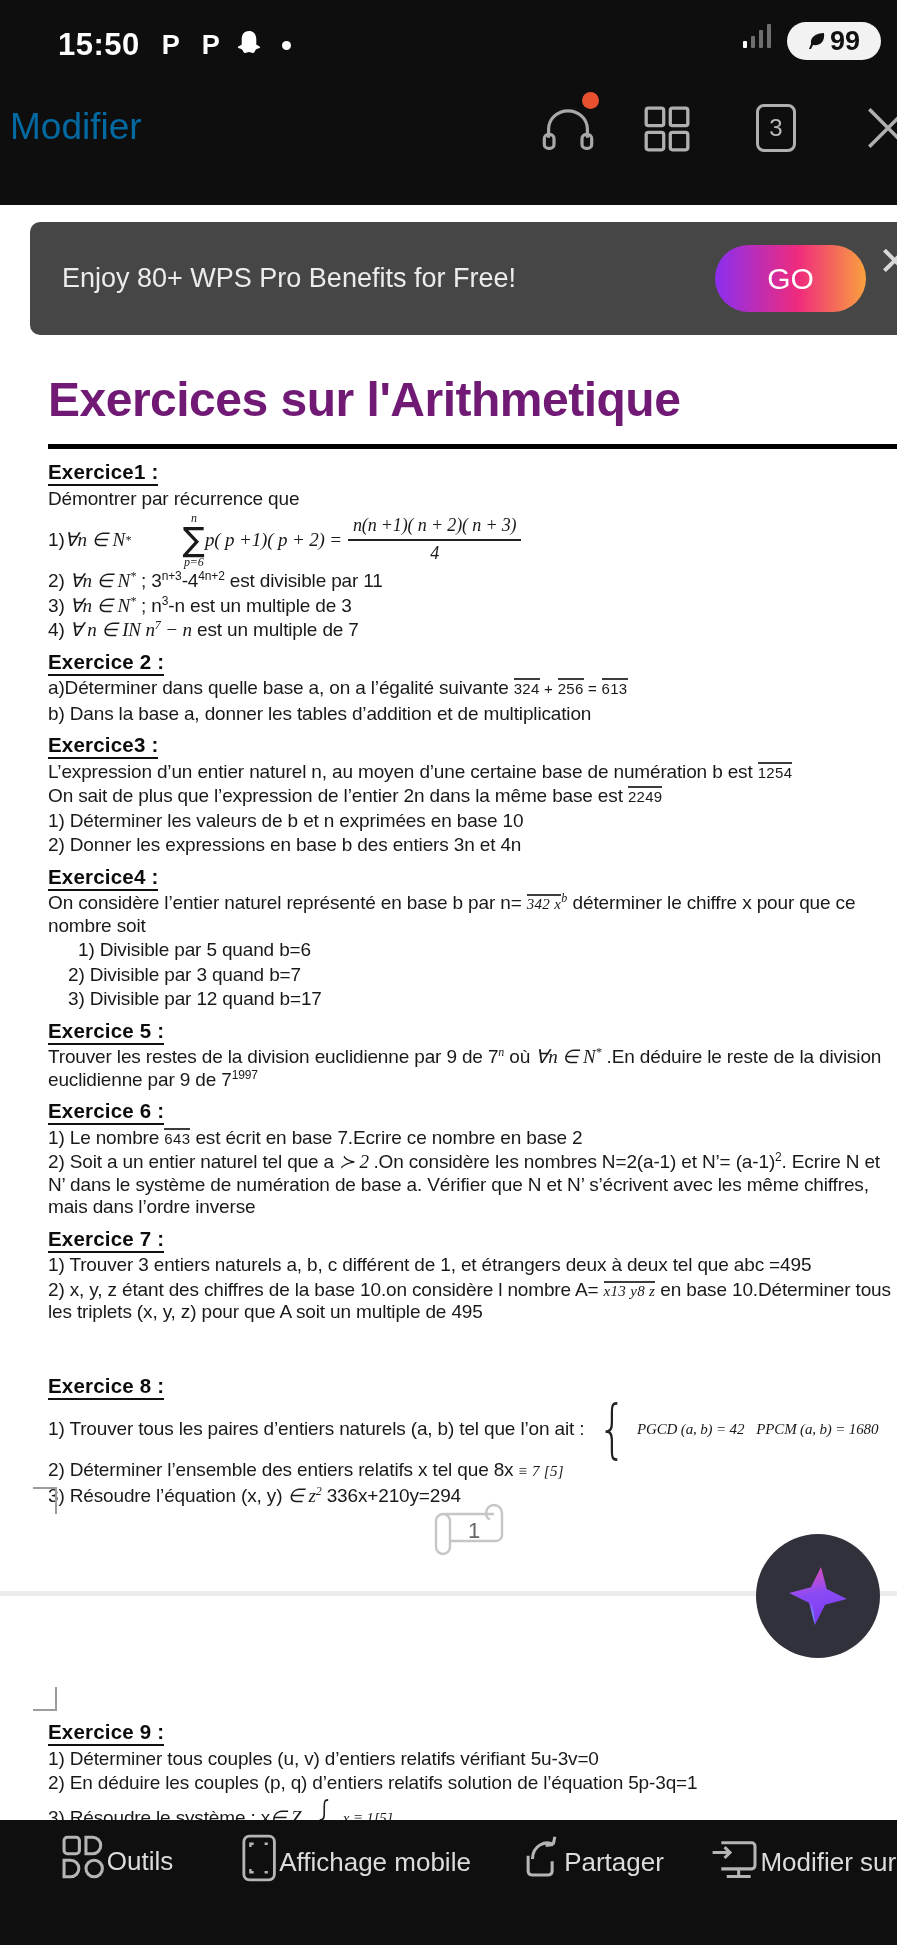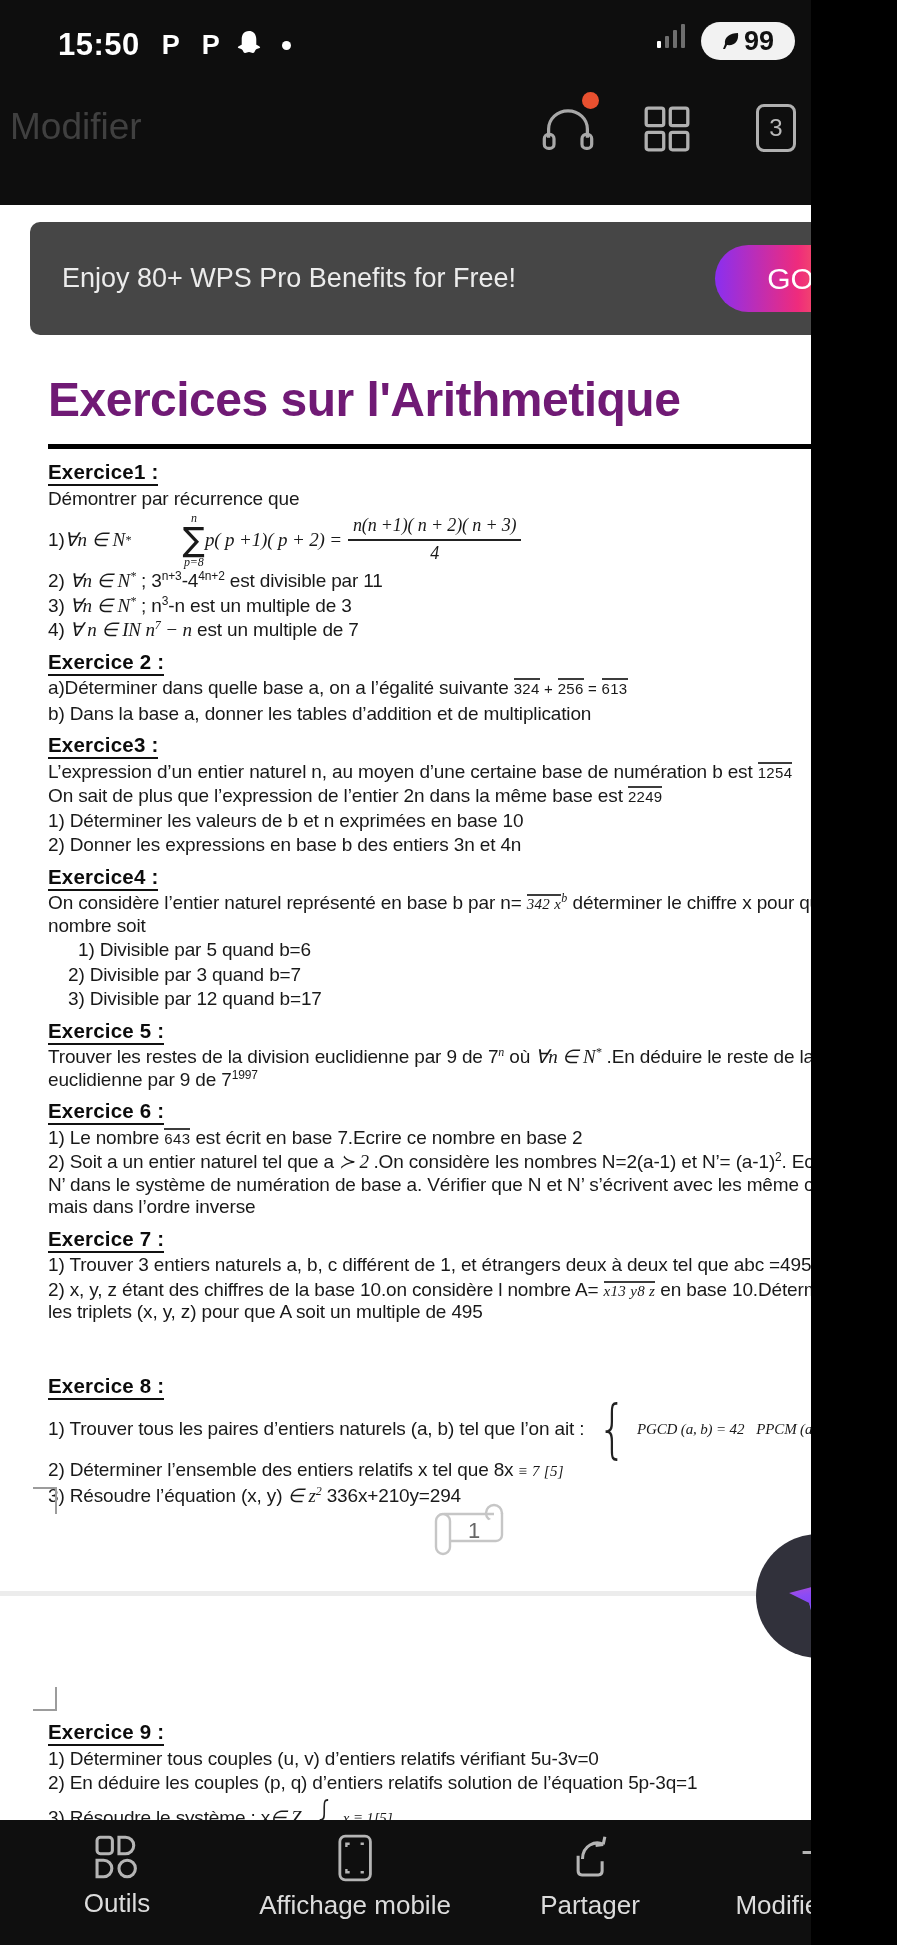--- a/index.html
+++ b/index.html
@@ -1,30 +1,30 @@
 <!DOCTYPE html>
 <html><head>
 <meta charset="utf-8">
 <style>
   html,body{margin:0;padding:0;background:#000;}
-  .root{position:relative;width:811px;height:1945px;background:#fff;overflow:hidden;
+  .root{position:relative;width:897px;height:1945px;background:#fff;overflow:hidden;
         font-family:"Liberation Sans",sans-serif;}
   
   .top-black{position:absolute;top:0;left:0;width:897px;height:205px;background:#0e0e0e;}
   .status-bar{position:absolute;top:22px;left:0;right:0;height:46px;display:flex;align-items:center;}
   .sb-time{color:#fff;font-size:31px;font-weight:700;margin-left:58px;letter-spacing:0.5px;}
   .sb-app{color:#fff;font-size:27px;font-weight:700;margin-left:22px;}
   .sb-ghost{margin-left:16px;display:flex;align-items:center;}
   .sb-dot{width:9px;height:9px;border-radius:50%;background:#fff;margin-left:20px;}
   .sb-right{position:absolute;right:8px;top:0;height:46px;display:flex;align-items:flex-start;}
   .battery{margin-left:13px;margin-right:8px;background:#f2f2f2;border-radius:19px;height:38px;
            min-width:78px;display:flex;align-items:center;justify-content:center;padding:0 8px;}
   .battery-num{color:#111;font-size:27px;font-weight:700;margin-left:2px;}
   .header-row{position:absolute;top:88px;left:0;right:0;height:80px;}
-  .header-title{position:absolute;left:10px;top:18px;color:#404040;font-size:37px;}
+  .header-title{position:absolute;left:10px;top:18px;color:#0369a1;font-size:37px;}
   .h-icon{position:absolute;top:14px;}
   .hp-wrap{left:540px;}
   .red-dot{position:absolute;left:42px;top:-10px;width:17px;height:17px;border-radius:50%;background:#e8502f;}
   .grid-wrap{left:644px;top:18px;}
   .tab-box{left:756px;top:16px;width:34px;height:42px;border:3px solid #b0b0b0;border-radius:8px;
            display:flex;align-items:center;justify-content:center;color:#b9b9b9;font-size:24px;}
   .x-wrap{left:866px;top:18px;}
   
   .banner{position:absolute;top:222px;left:30px;width:884px;height:113px;background:#464646;
           border-radius:10px;display:flex;align-items:center;z-index:5;}
@@ -71,21 +71,21 @@
   .scroll-ind{position:absolute;left:430px;top:1502px;}
   .page-sep{position:absolute;top:1591px;left:0;width:897px;height:5px;background:#ececec;}
   .fab{position:absolute;left:756px;top:1534px;width:124px;height:124px;border-radius:50%;
        background:#31313b;display:flex;align-items:center;justify-content:center;cursor:pointer;z-index:6;}
   .page2-flow{position:absolute;top:1712px;left:48px;right:0;color:#191919;font-size:19px;
               line-height:22.5px;letter-spacing:-0.15px;}
   .page2-flow .row-f{min-height:44px;}
   .page2-flow .brace{font-size:46px;}
   
   .toolbar{position:absolute;left:0;right:0;bottom:0;height:125px;background:#0f0f0f;z-index:10;}
-  .tb-item{position:absolute;top:14px;transform:translateX(-50%);display:flex;flex-direction:column;
+  .tb-item{position:absolute;top:14px;transform:translateX(-50%);display:flex;flex-direction:row;
            align-items:center;cursor:pointer;}
   .tb-label{color:#dcdcdc;font-size:26px;margin-top:8px;white-space:nowrap;}
   svg{display:block;}
 </style>
 </head>
 <body>
 
 <div class="root">
 
   <div class="top-black"></div>
@@ -157,21 +157,21 @@
       <div id="doc-blocks">
           <div class="ex-h"><span class="ex-h-text"><span>Exercice1 :</span></span></div>
           <div class="doc-line"><span>Démontrer par récurrence que</span></div>
           <div class="doc-line row-f">
             <span>1) </span>
             <span class="mi">∀n ∈ N</span>
             <span class="mi sup">*</span>
             <span class="sum" style="margin-left: 52px;">
               <span class="sum-top mi">n</span>
               <span class="sum-sig">∑</span>
-              <span class="sum-bot mi">p=8</span>
+              <span class="sum-bot mi">p=6</span>
             </span>
             <span class="mi"> p( p +1)( p + 2) = </span>
             <span class="frac mi">
               <span class="frac-num">n(n +1)( n + 2)( n + 3)</span>
               <span class="frac-den">4</span>
             </span>
           </div>
           <div class="doc-line"><span>2)  </span><span class="mi">∀n ∈ N</span><span class="mi sup">*</span><span> ; 3</span><span class="sup">n+3</span><span>-4</span><span class="sup">4n+2</span><span> est divisible par 11</span></div>
           <div class="doc-line"><span>3)  </span><span class="mi">∀n ∈ N</span><span class="mi sup">*</span><span> ; n</span><span class="sup">3</span><span>-n est un multiple de 3</span></div>
           <div class="doc-line"><span>4)  </span><span class="mi mb">∀ n ∈ IN   n</span><span class="mi mb sup">7</span><span class="mi mb"> − n</span><span>   est  un multiple de  7</span></div>

